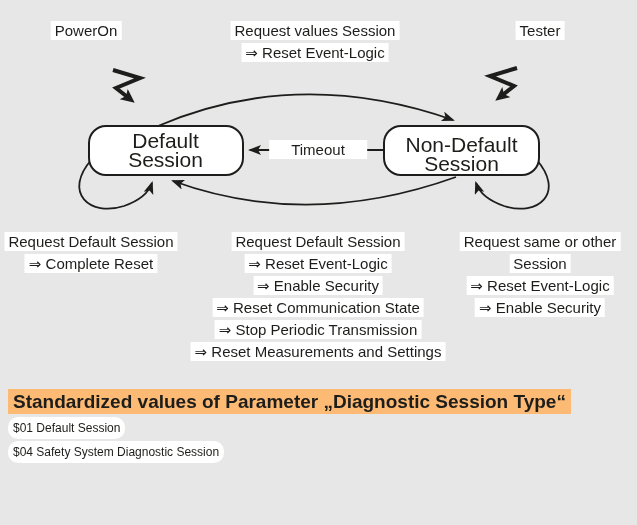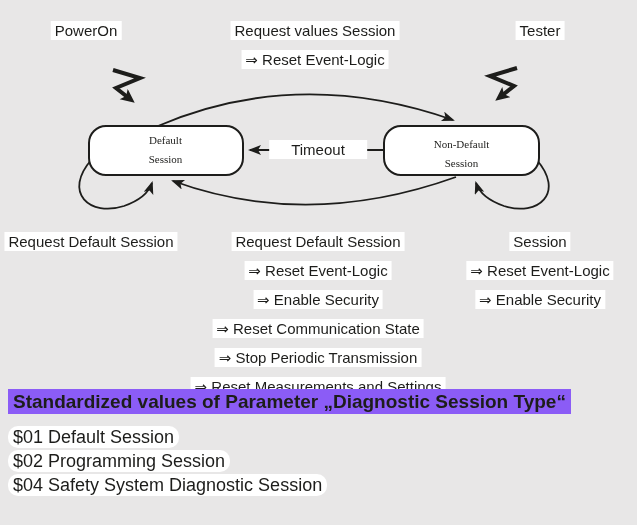--- a/index.html
+++ b/index.html
@@ -16,47 +16,47 @@
   .tag-col{
     position:absolute;
     display:flex;flex-direction:column;align-items:center;
     transform:translateX(-50%);
     font-size:15px;
   }
   .tag-col .tag{
     background:#ffffff;
     line-height:19px;
     padding:0 4px;
-    margin-bottom:10px;
+    margin-bottom:3px;
     white-space:nowrap;
     text-align:center;
   }
   .timeout-tag .tag{padding:0 22px;}
   
   .state-label{
     position:absolute;
     display:flex;flex-direction:column;align-items:center;justify-content:center;
-    font-size:11px;line-height:19px;text-align:center;font-family:Liberation Serif, serif;
+    font-size:21px;line-height:19px;text-align:center;
   }
   .state-default{left:88px;top:125px;width:155px;height:50px;}
   .state-non-default{left:383px;top:125px;width:157px;height:58px;}
   
   .legend{
     position:absolute;left:8px;top:389px;
     display:flex;flex-direction:column;align-items:flex-start;
   }
   .legend .legend-title{
-    background:#8b5cf6;
+    background:#fdba74;
     font-weight:bold;font-size:19px;line-height:21px;
-    padding:2px 5px;margin-bottom:12px;
+    padding:2px 5px;margin-bottom:3px;
     white-space:nowrap;
   }
   .legend .legend-item{
     background:#ffffff;
-    font-size:18px;line-height:18px;
+    font-size:12px;line-height:18px;
     padding:2px 5px;margin-bottom:2px;
     white-space:nowrap;
     border-radius:10px;
   }
 </style>
 </head>
 <body>
 
 <div class="figure">
 
@@ -108,37 +108,38 @@
   <div class="tag-col" style="left:540px;top:21px;">
     <span class="tag">Tester</span>
   </div>
 
   <div class="tag-col timeout-tag" style="left:318px;top:140px;">
     <span class="tag">Timeout</span>
   </div>
 
   <div class="tag-col" style="left:91px;top:232px;">
     <span class="tag">Request Default Session</span>
+    <span class="tag">⇒ Complete Reset</span>
   </div>
 
   <div class="tag-col" style="left:318px;top:232px;">
     <span class="tag">Request Default Session</span>
     <span class="tag">⇒ Reset Event-Logic</span>
     <span class="tag">⇒ Enable Security</span>
     <span class="tag">⇒ Reset Communication State</span>
     <span class="tag">⇒ Stop Periodic Transmission</span>
     <span class="tag">⇒ Reset Measurements and Settings</span>
   </div>
 
   <div class="tag-col" style="left:540px;top:232px;">
+    <span class="tag">Request same or other</span>
     <span class="tag">Session</span>
     <span class="tag">⇒ Reset Event-Logic</span>
     <span class="tag">⇒ Enable Security</span>
   </div>
 
   <div class="legend">
     <span class="legend-title">Standardized values of Parameter „Diagnostic Session Type“</span>
     <span class="legend-item">$01 Default Session</span>
-    <span class="legend-item">$02 Programming Session</span>
     <span class="legend-item">$04 Safety System Diagnostic Session</span>
   </div>
 
 </div>
 
 </body></html>

